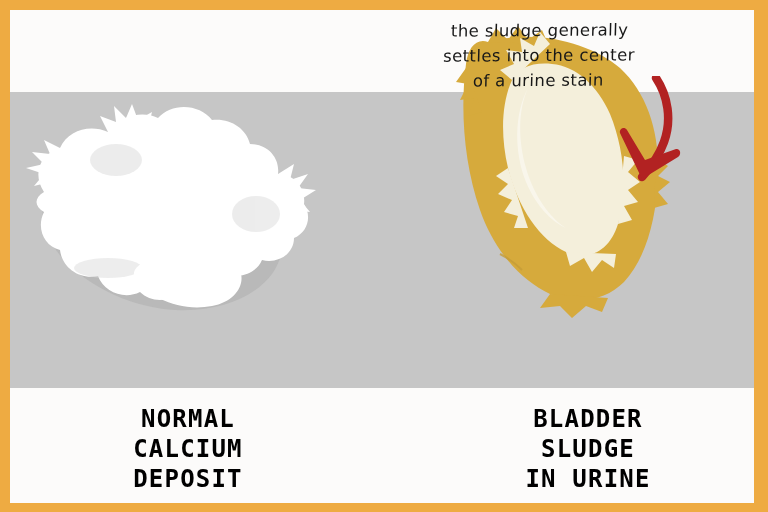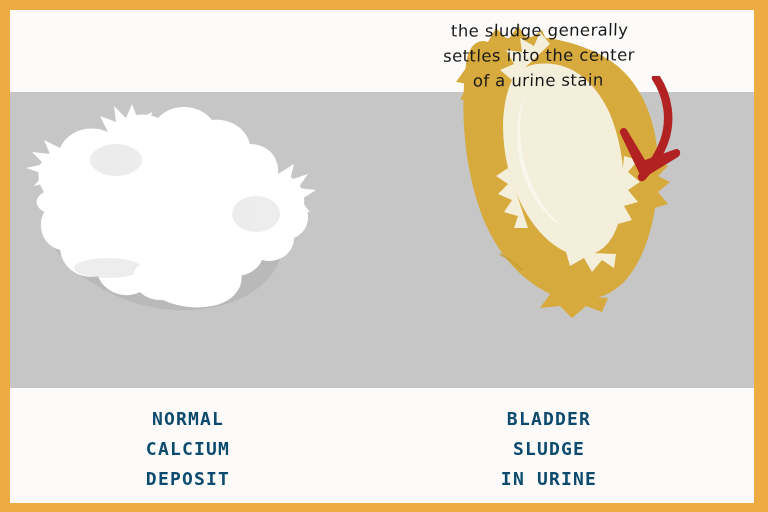--- a/index.html
+++ b/index.html
@@ -98,29 +98,29 @@
     top: 378px;
     bottom: 0;
     background: #fcfbfa;
     z-index: 5;
   }
   .label {
     position: absolute;
     top: 16px;
     font-family: "DejaVu Sans Mono", monospace;
     font-weight: bold;
-    font-size: 18px;
+    font-size: 24px;
     line-height: 30px;
     letter-spacing: 1.2px;
-    color: #0c4a6e;
+    color: #000000;
     text-align: center;
     white-space: pre-line;
   }
   #label-left  { left: 28px;  width: 300px; }
-  #label-right { left: 389px; width: 300px; }
+  #label-right { left: 428px; width: 300px; }
 </style>
 </head>
 <body>
 
 <div id="infographic">
   <div id="canvas">
 
     <div id="gray-band"></div>
 
     <div id="caption">the sludge generally

